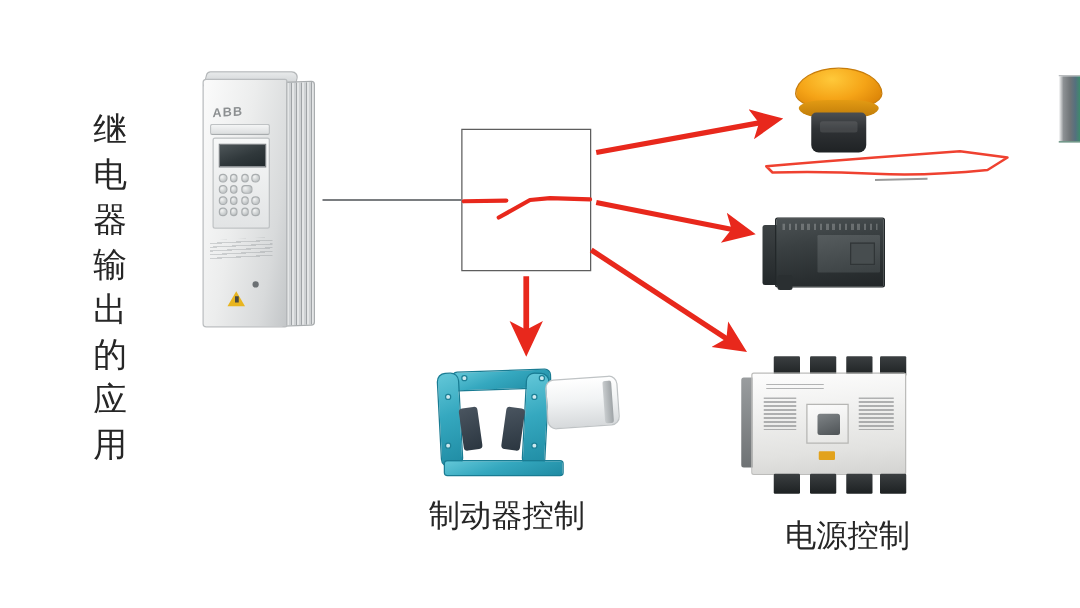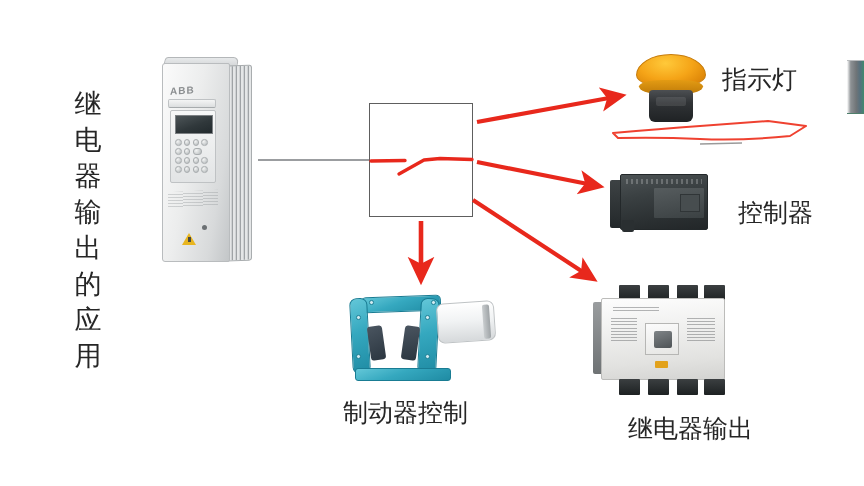--- a/index.html
+++ b/index.html
@@ -479,31 +479,29 @@
     <div class="warn-tri"></div>
   </div>
 
   <div class="relay-box"></div>
 
   <div class="lamp">
     <div class="lamp-cap"></div>
     <div class="lamp-ring"></div>
     <div class="lamp-base"></div>
   </div>
-  <div class="label label-lamp">指示灯</div>
 
   <div class="plc">
     <div class="plc-side"></div>
     <div class="plc-main"></div>
     <div class="plc-strip"></div>
     <div class="plc-panel"></div>
     <div class="plc-slot"></div>
     <div class="plc-foot"></div>
   </div>
-  <div class="label label-ctrl">控制器</div>
 
   <div class="brake">
     <div class="brake-arm arm-top"></div>
     <div class="brake-arm arm-left"></div>
     <div class="brake-arm arm-right"></div>
     <div class="shoe shoe-l"></div>
     <div class="shoe shoe-r"></div>
     <div class="thruster"></div>
     <div class="brake-arm arm-base"></div>
     <div class="brake-bolt" style="left:11px;  top:27px;"></div>
@@ -527,21 +525,21 @@
     <div class="mccb-text" style="left:20px; top:22px; width:46px; height:6px;"></div>
     <div class="mccb-center">
       <div class="mccb-toggle"></div>
     </div>
     <div class="mccb-badge"></div>
     <div class="term" style="left:26px;  top:94px;"></div>
     <div class="term" style="left:55px;  top:94px;"></div>
     <div class="term" style="left:84px;  top:94px;"></div>
     <div class="term" style="left:111px; top:94px;"></div>
   </div>
-  <div class="label label-power">继电器输出</div>
+  <div class="label label-power">电源控制</div>
 
   <svg class="layer" viewBox="0 0 864 486">
 
     <line x1="258" y1="160" x2="369" y2="160" stroke="#7a7d80" stroke-width="1.6"></line>
 
     <g>
       <path d="M371 161 L405 160.5" stroke="#e8281c" stroke-width="3.4" stroke-linecap="round" fill="none"></path>
       <path d="M399 174 L424 160 L440 158.5 L472 159.5" stroke="#e8281c" stroke-width="3.4" stroke-linecap="round" stroke-linejoin="round" fill="none"></path>
     </g>
 

